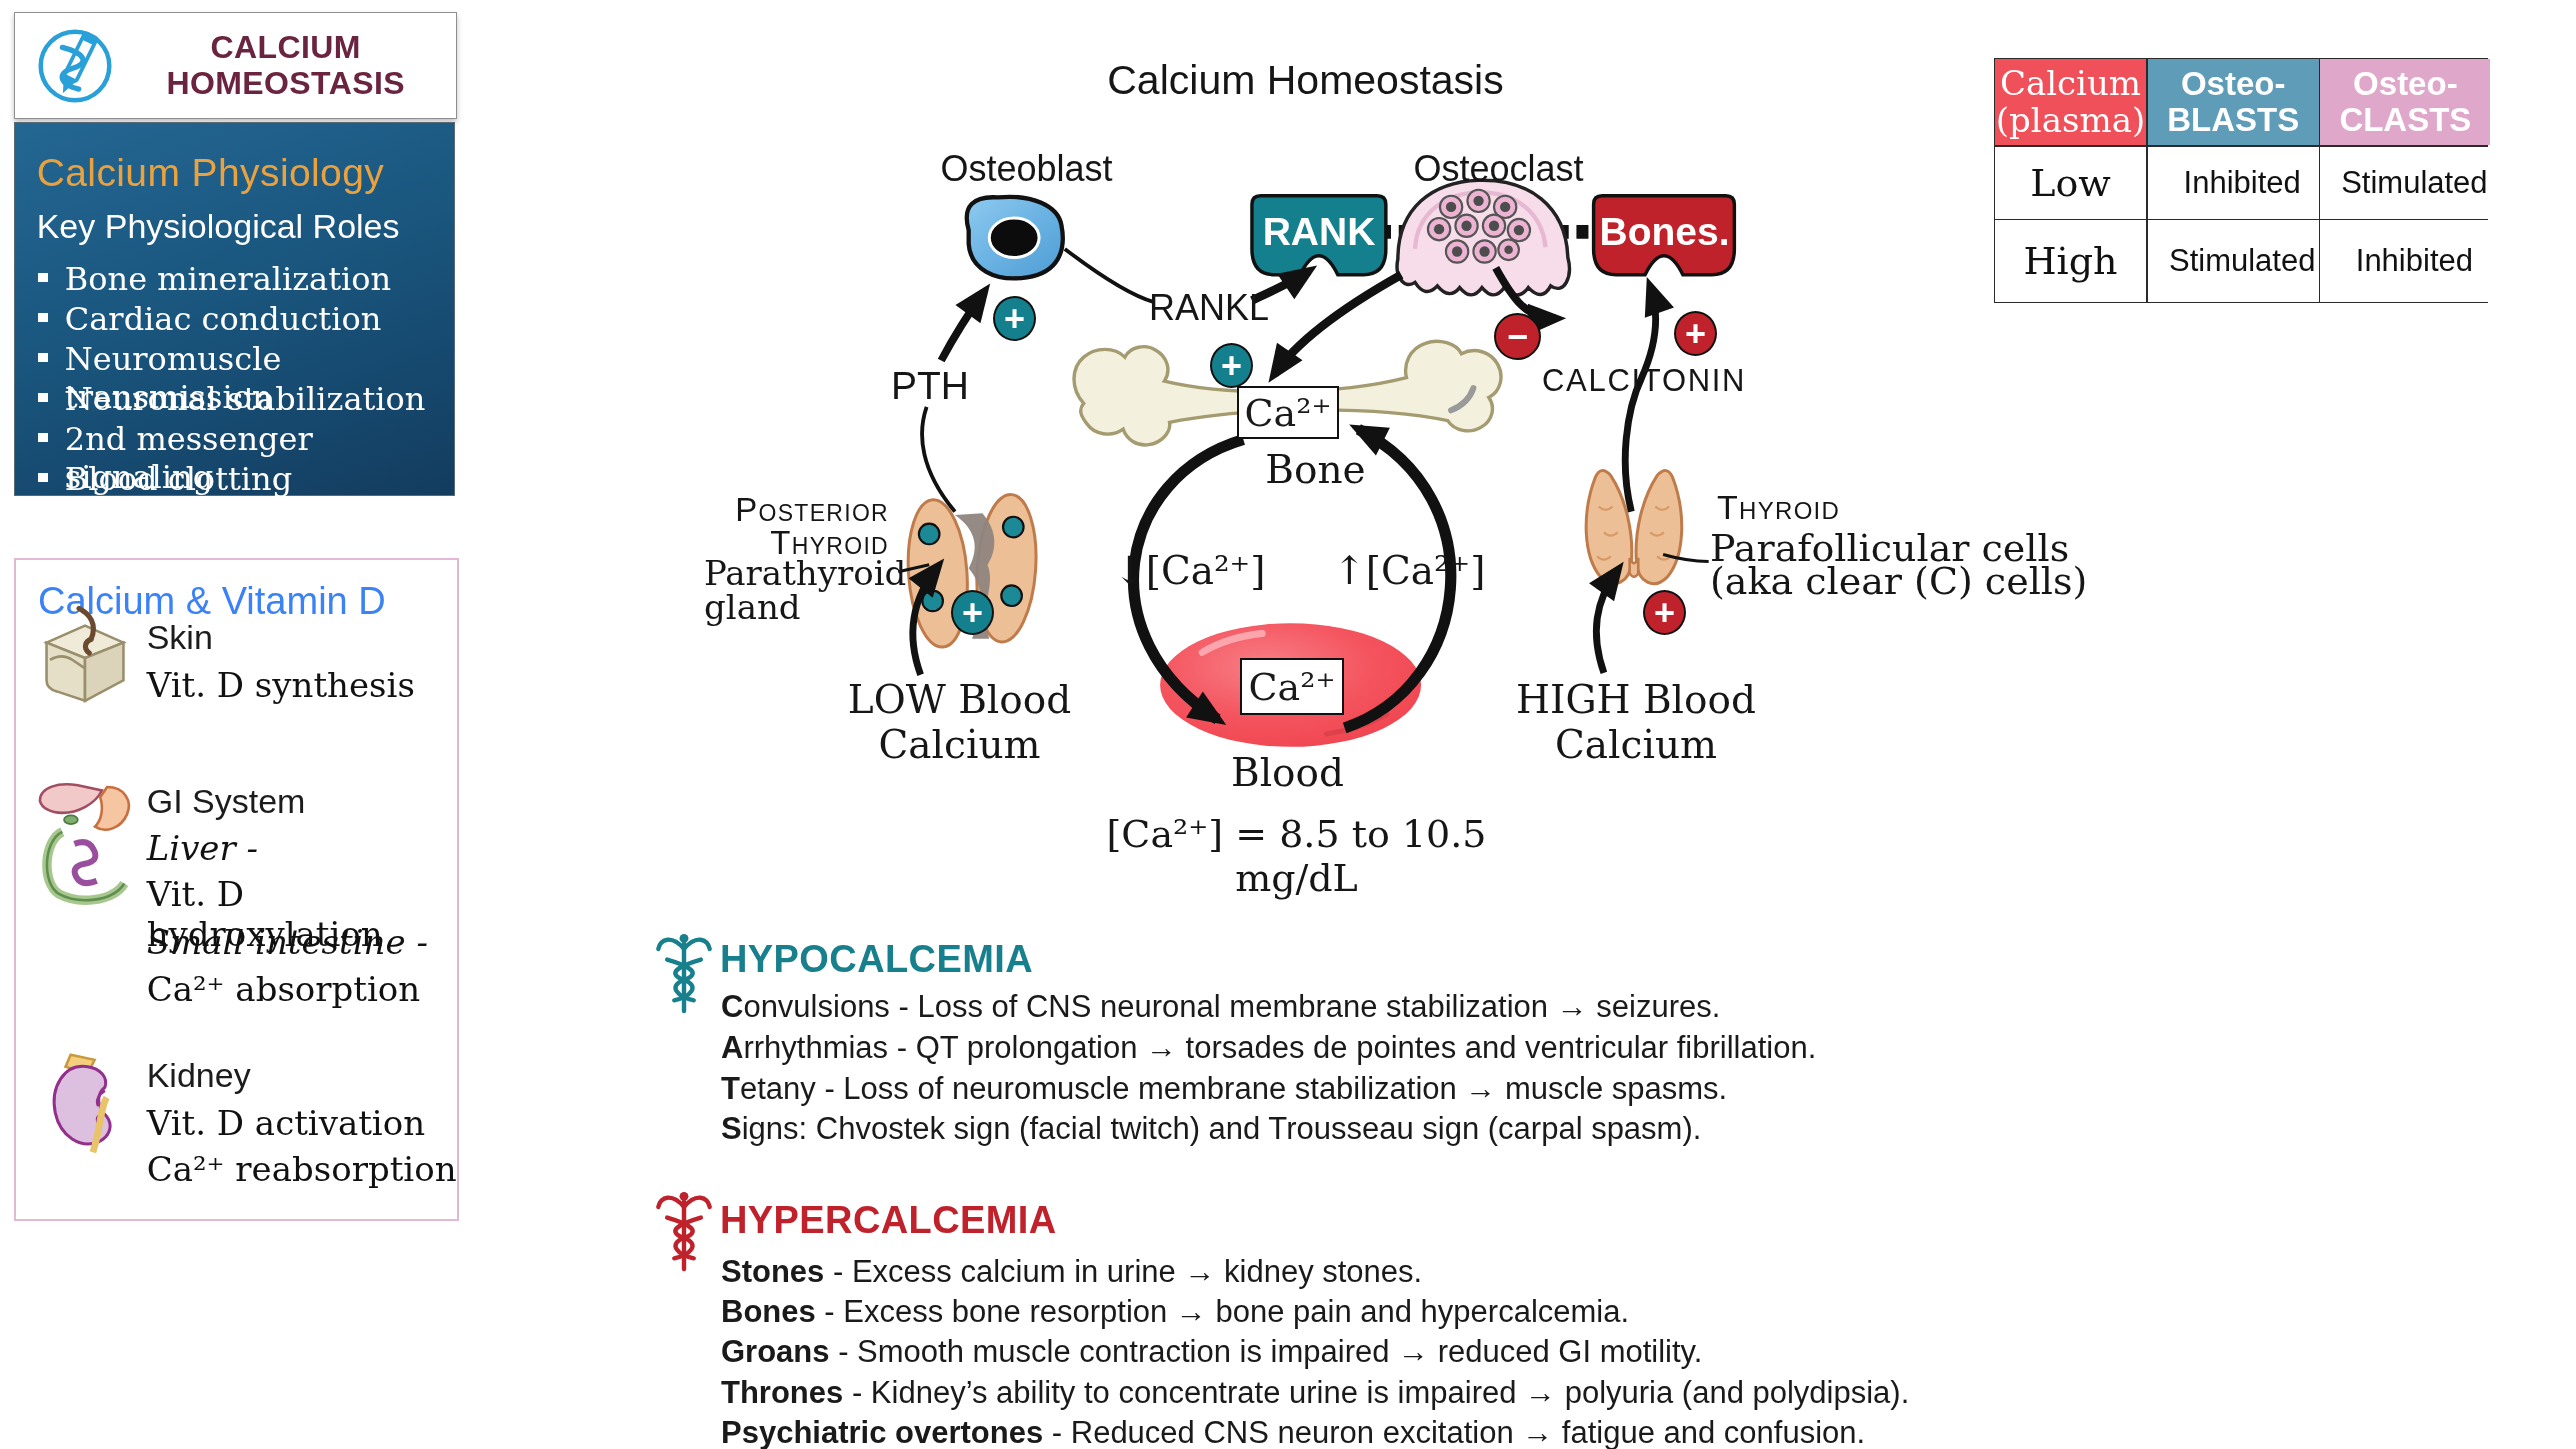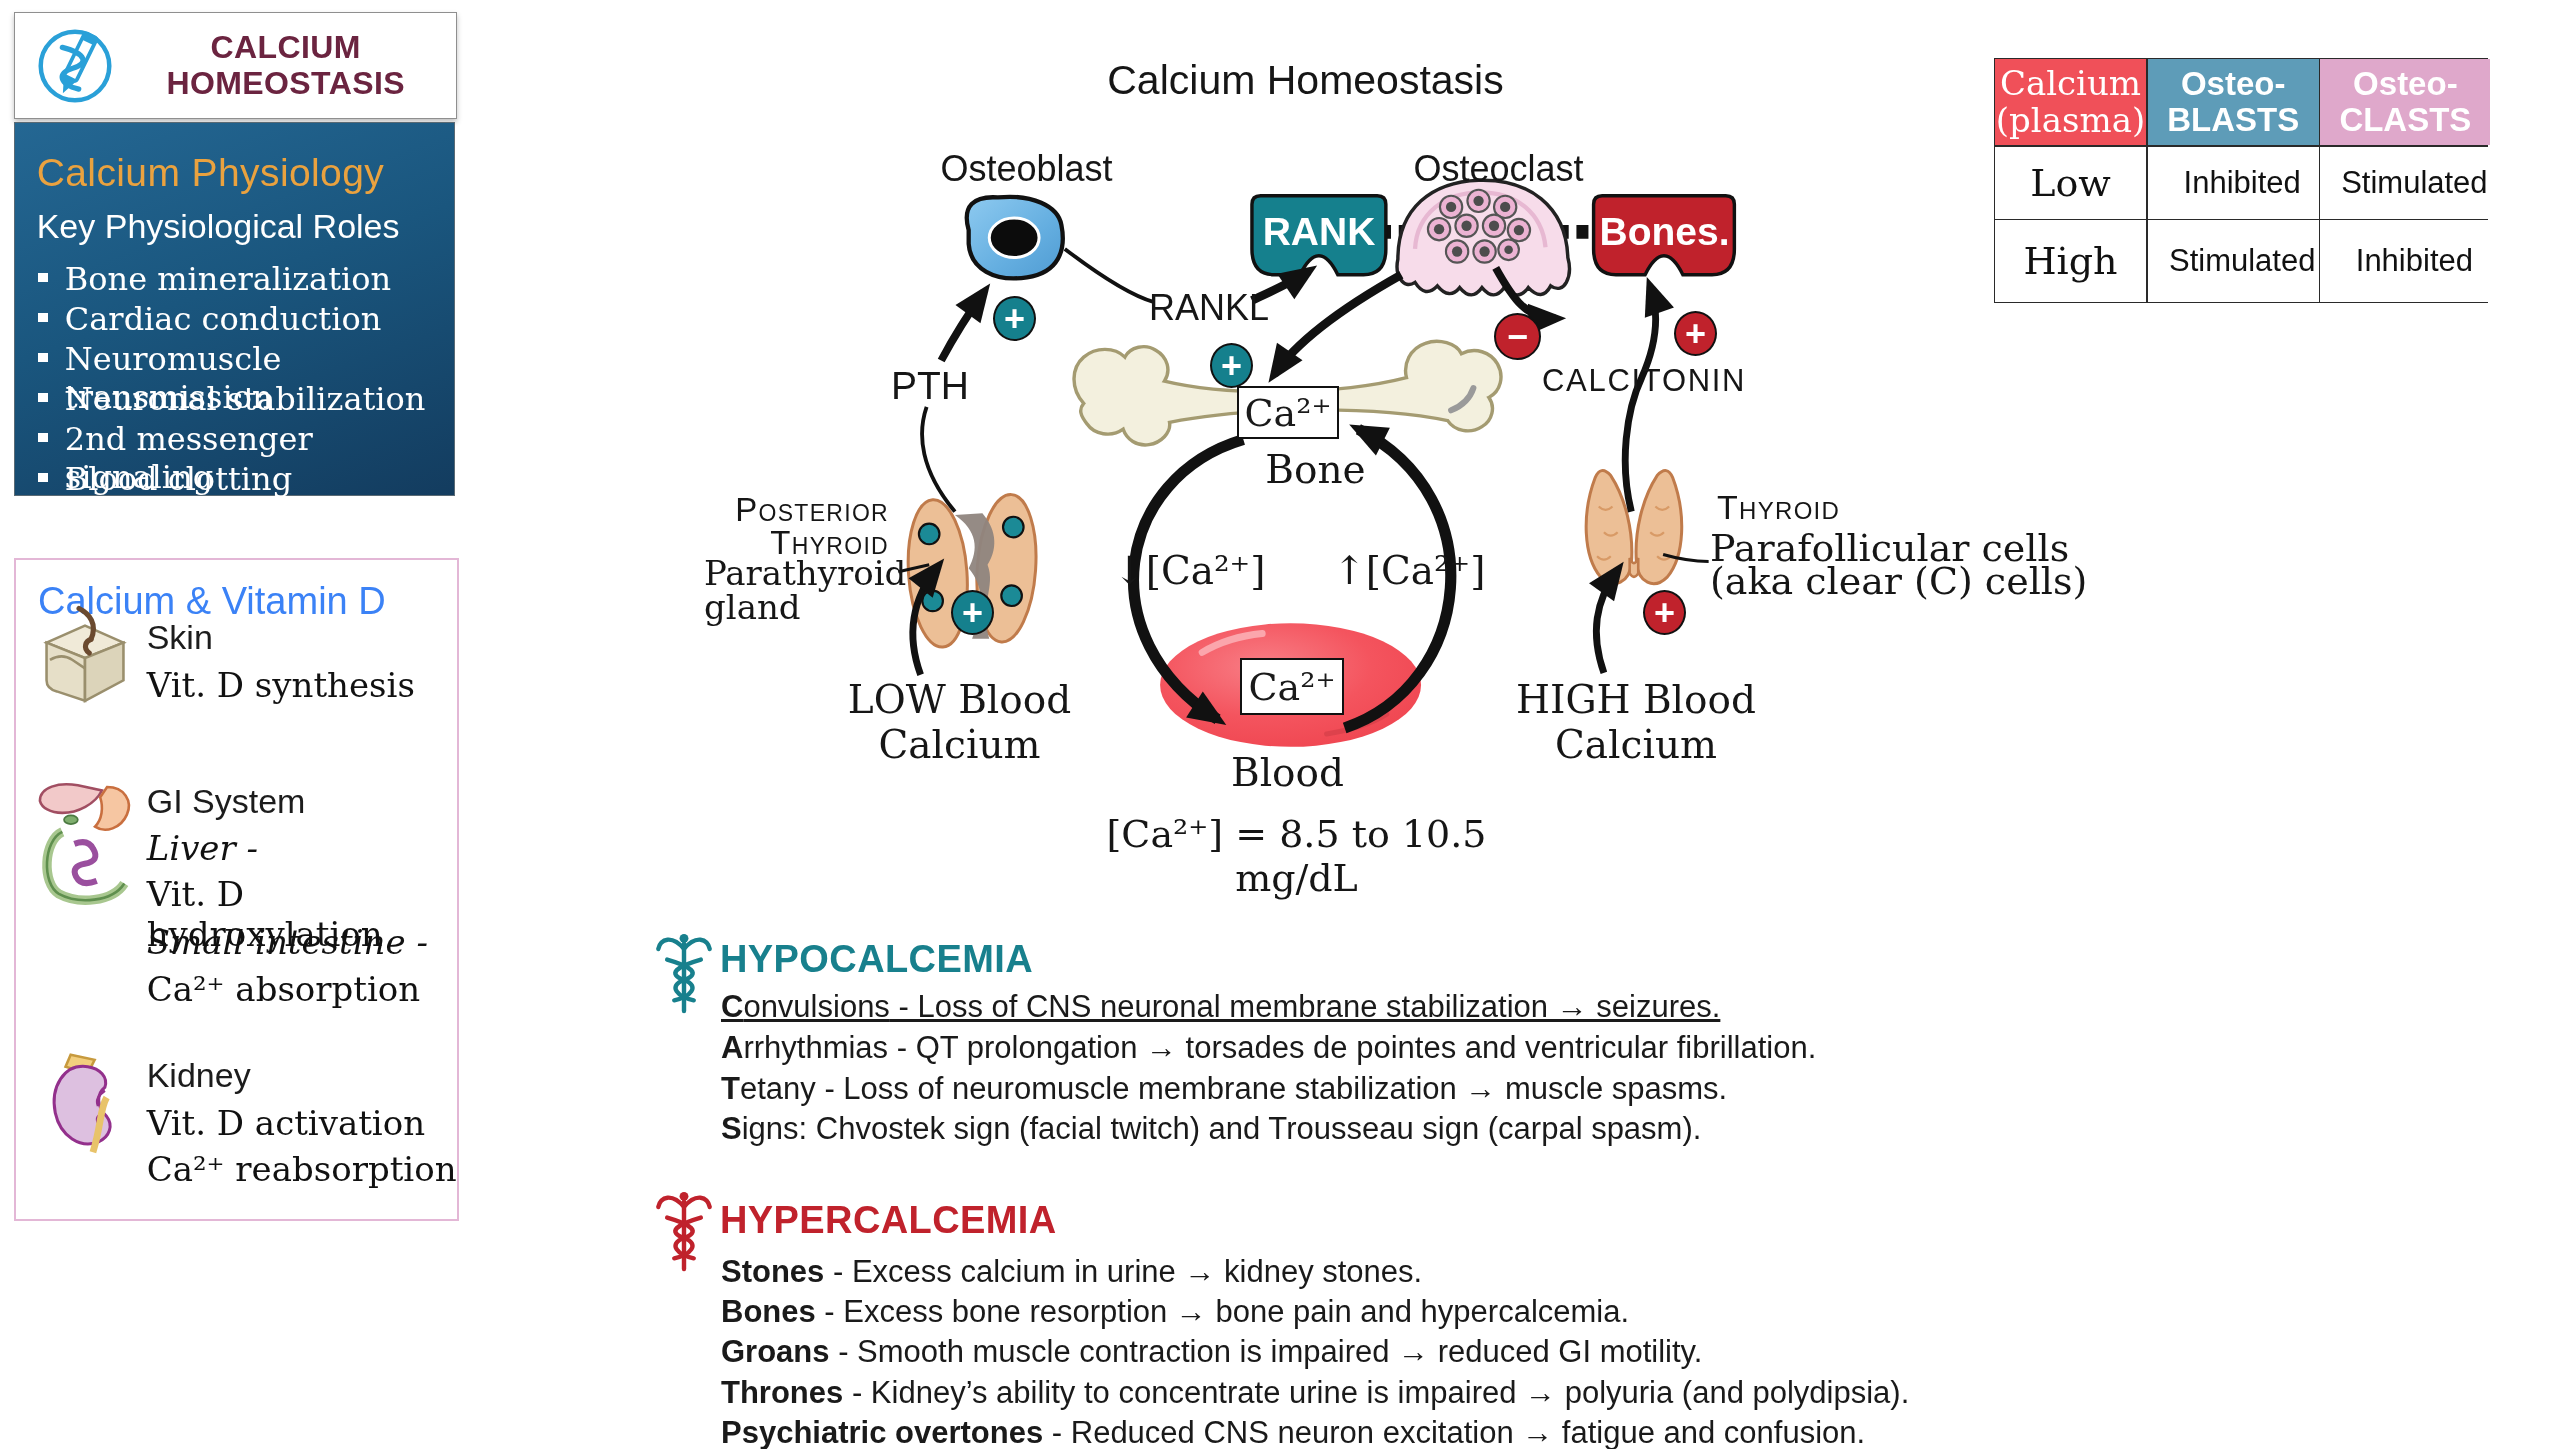--- a/index.html
+++ b/index.html
@@ -369,21 +369,21 @@
   <svg class="abs z2" style="left:653px;top:929px;" width="62" height="86" viewBox="0 0 70 96">
     <g stroke="#18808d" fill="none" stroke-width="5" stroke-linecap="round">
       <line x1="35" y1="16" x2="35" y2="92"></line>
       <path d="M35,22 C22,6 8,10 6,22 M35,22 C48,6 62,10 64,22"></path>
       <path d="M16,34 C44,42 54,50 35,57 C16,64 28,76 46,80"></path>
       <path d="M54,34 C26,42 16,50 35,57 C54,64 42,76 24,80"></path>
     </g>
     <circle cx="35" cy="10" r="5" fill="#18808d"></circle>
   </svg>
   <div class="abs cond-title teal-text" style="left:720px;top:938px;">HYPOCALCEMIA</div>
-  <div class="abs cond-line" style="left:721px;top:989px;text-decoration:underline;"><b>C</b><span>onvulsions</span><span> - Loss of CNS neuronal membrane stabilization → seizures.</span></div>
+  <div class="abs cond-line" style="left:721px;top:989px;"><b>C</b><span>onvulsions</span><span> - Loss of CNS neuronal membrane stabilization → seizures.</span></div>
   <div class="abs cond-line" style="left:721px;top:1030px;"><b>A</b><span>rrhythmias</span><span> - QT prolongation → torsades de pointes and ventricular fibrillation.</span></div>
   <div class="abs cond-line" style="left:721px;top:1071px;"><b>T</b><span>etany</span><span> - Loss of neuromuscle membrane stabilization → muscle spasms.</span></div>
   <div class="abs cond-line" style="left:721px;top:1111px;"><b>S</b><span>igns:</span><span> Chvostek sign (facial twitch) and Trousseau sign (carpal spasm).</span></div>
 
   <svg class="abs z2" style="left:653px;top:1187px;" width="62" height="86" viewBox="0 0 70 96">
     <g stroke="#c0222c" fill="none" stroke-width="5" stroke-linecap="round">
       <line x1="35" y1="16" x2="35" y2="92"></line>
       <path d="M35,22 C22,6 8,10 6,22 M35,22 C48,6 62,10 64,22"></path>
       <path d="M16,34 C44,42 54,50 35,57 C16,64 28,76 46,80"></path>
       <path d="M54,34 C26,42 16,50 35,57 C54,64 42,76 24,80"></path>

